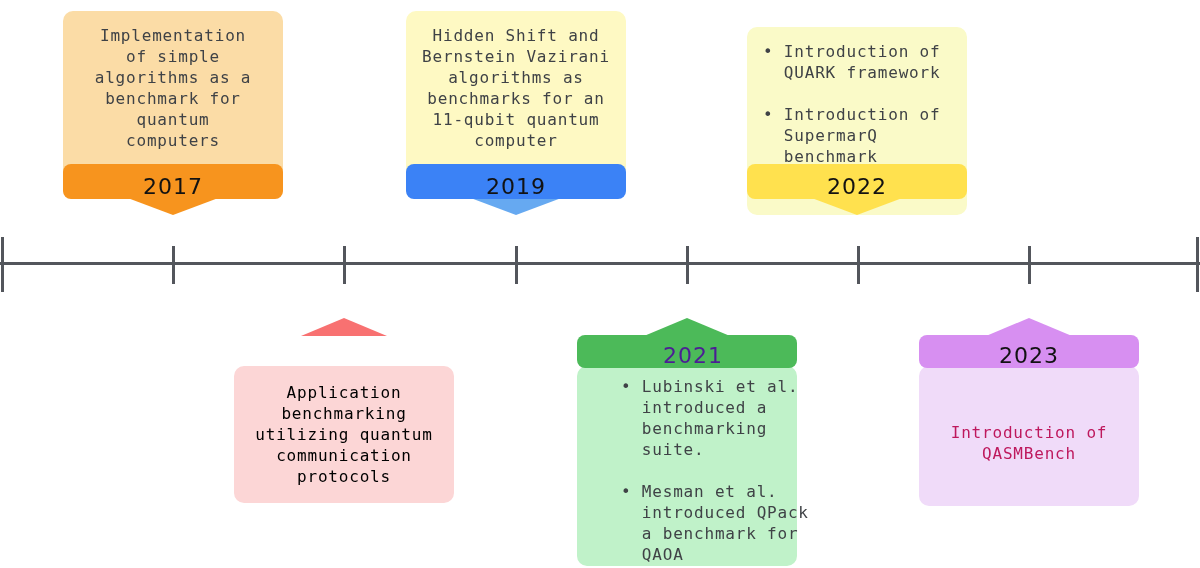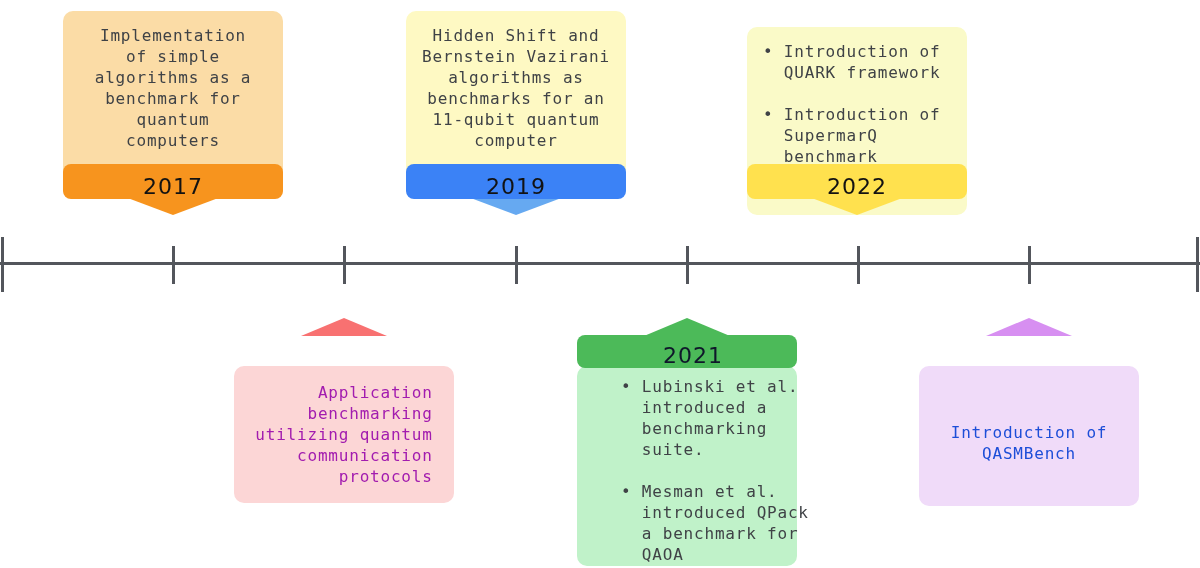--- a/index.html
+++ b/index.html
@@ -104,47 +104,50 @@
     </div>
     <div class="band" style="background-color: rgb(255, 225, 78);">
       <span class="year" style="color: rgb(18, 18, 18);">2022</span>
     </div>
     <div class="tail down" style="background-color: rgb(255, 225, 78);"></div>
   </div>
 
   <div class="event bottom" style="left:234px;top:318px;height:250px">
     <div class="tail up" style="background-color: rgb(248, 113, 113);"></div>
     <div class="body" style="height: 137px; background-color: rgb(252, 214, 214);">
-      <div class="desc" style="color: #a21caf; text-align: right;">Application
+      <div class="desc" style="color: #000000;">Application
 benchmarking
 utilizing quantum
 communication
 protocols</div>
     </div>
   </div>
 
   <div class="event bottom" style="left:577px;top:318px;height:250px">
     <div class="tail up" style="background-color: rgb(76, 186, 89);"></div>
     <div class="band" style="background-color: rgb(76, 186, 89);">
-      <span class="year" style="color: #0f172a; margin-left: 12px;">2021</span>
+      <span class="year" style="color: #4c1d95; margin-left: 12px;">2021</span>
     </div>
     <div class="body top-left-b" style="height: 200px; background-color: rgb(192, 242, 201);">
       <div class="desc bullets" style="color: rgb(63, 66, 70); margin-left: 28px;">• Lubinski et al.
   introduced a
   benchmarking
   suite.
 
 • Mesman et al.
   introduced QPack
   a benchmark for
   QAOA</div>
     </div>
   </div>
 
   <div class="event bottom" style="left:919px;top:318px;height:250px">
     <div class="tail up" style="background-color: rgb(215, 143, 241);"></div>
+    <div class="band" style="background-color: rgb(215, 143, 241);">
+      <span class="year" style="color: rgb(18, 18, 18);">2023</span>
+    </div>
     <div class="body" style="height: 140px; background-color: rgb(240, 219, 249);">
-      <div class="desc" style="color: #1d4ed8; margin-top: 13px;">Introduction of
+      <div class="desc" style="color: #be185d; margin-top: 13px;">Introduction of
 QASMBench</div>
     </div>
   </div>
 
 </div>
 
 </body></html>

